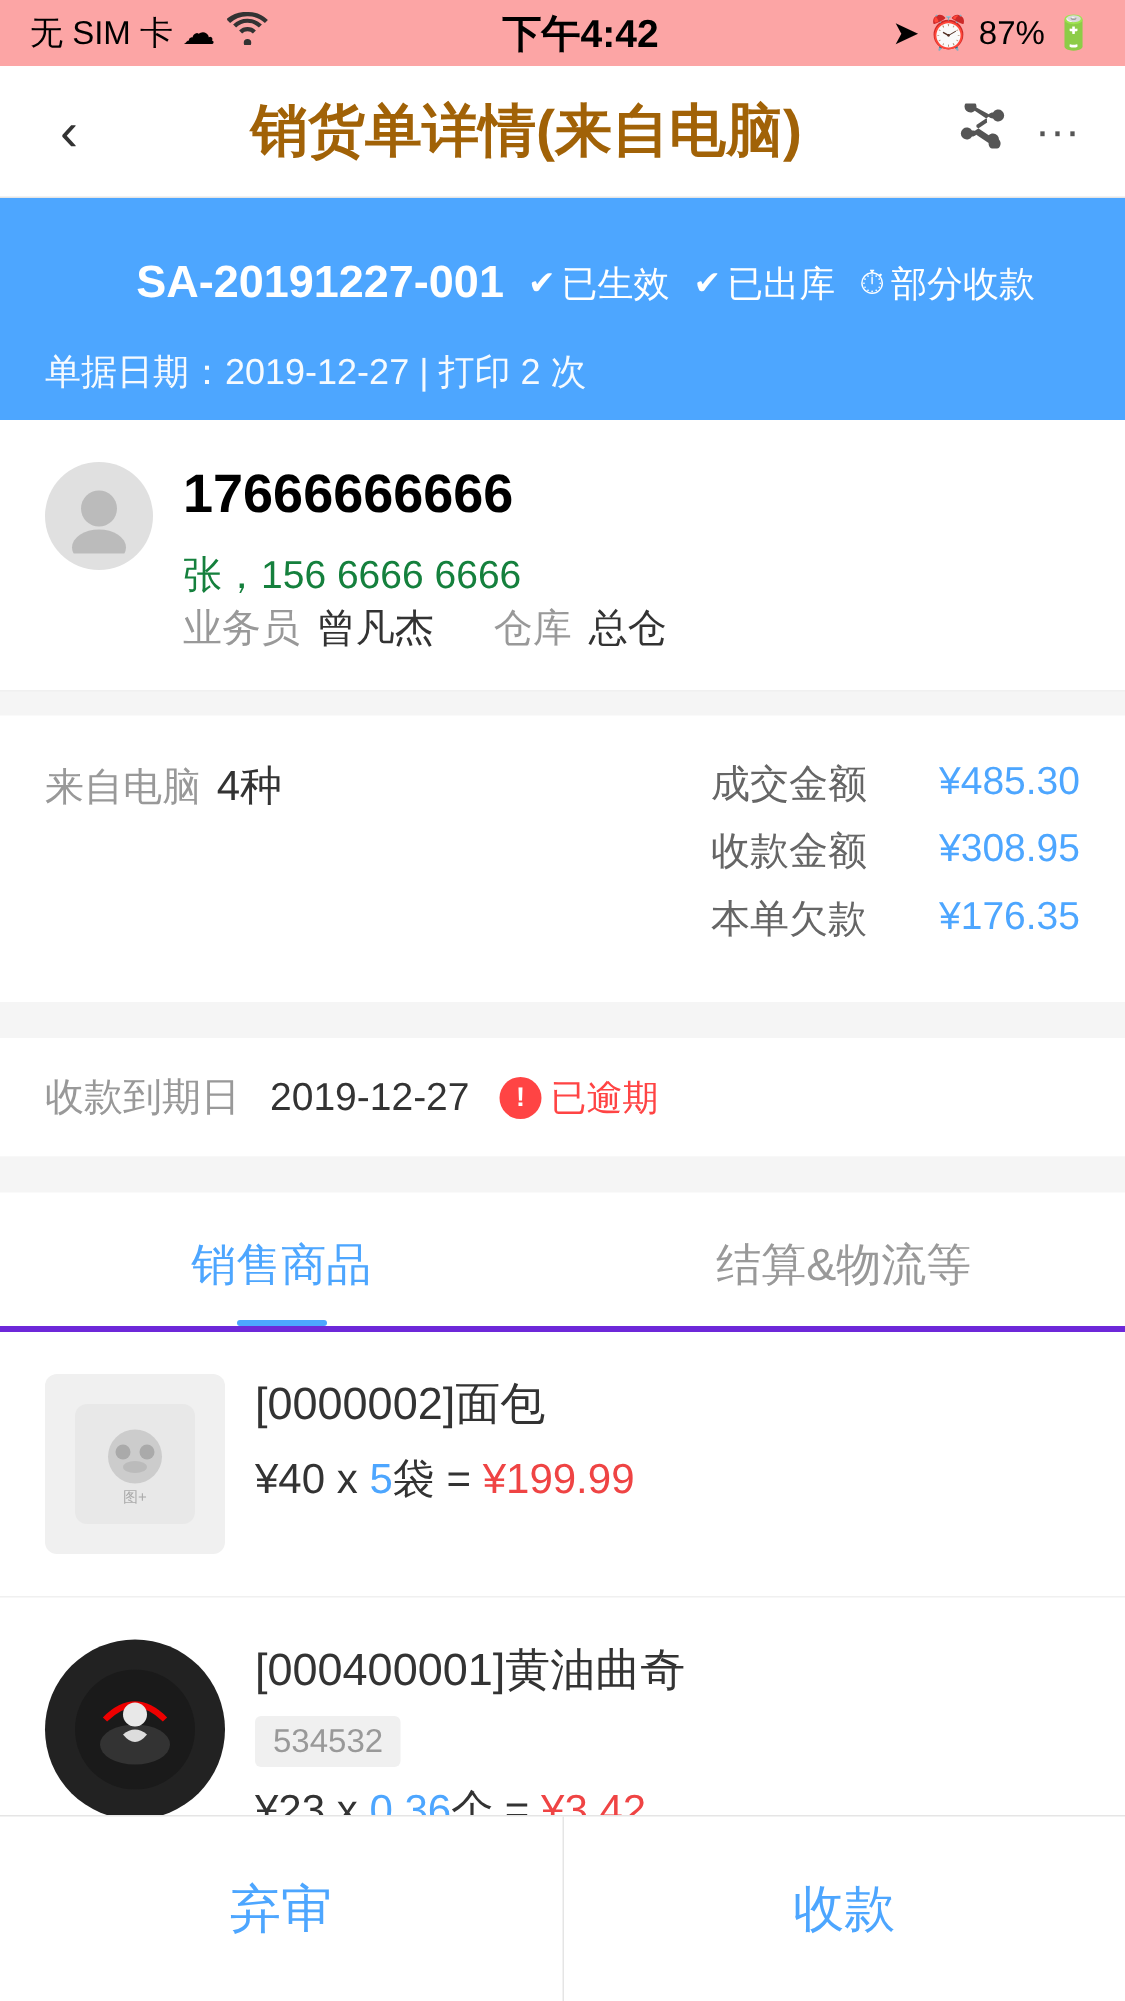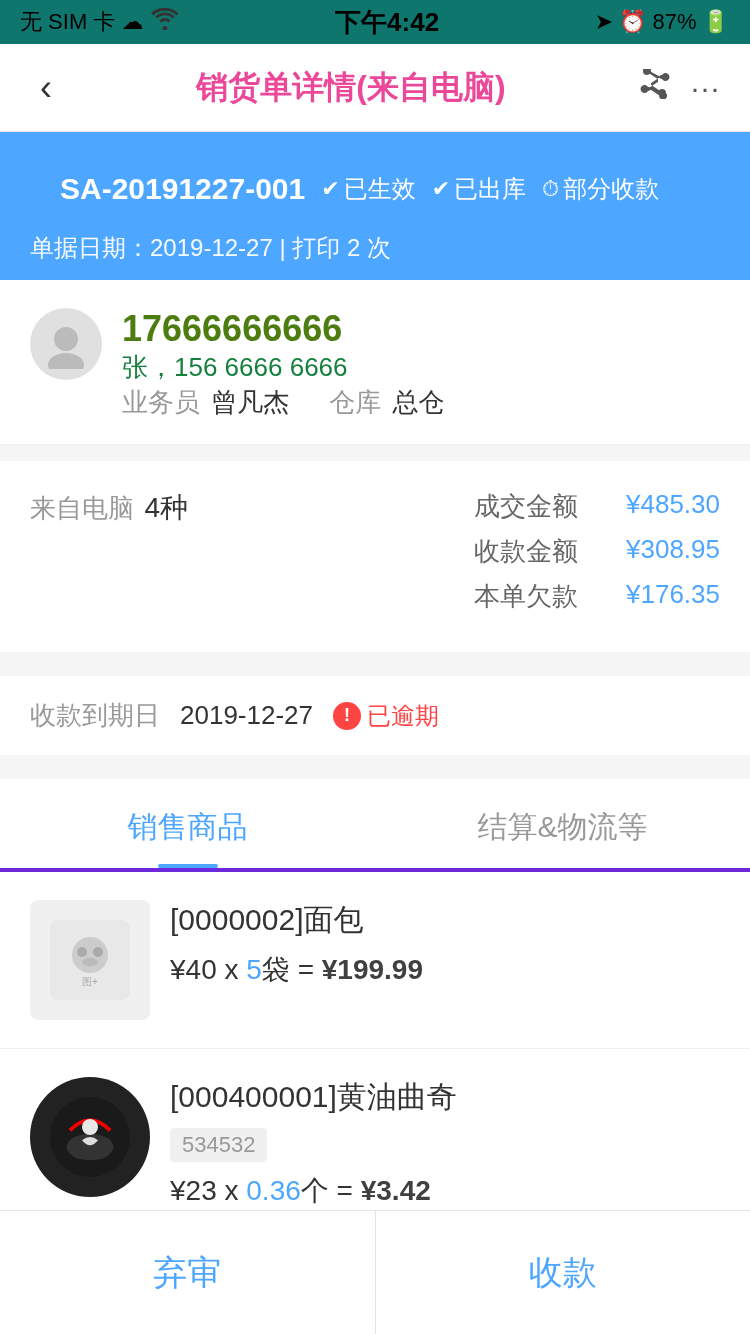--- a/index.html
+++ b/index.html
@@ -10,21 +10,21 @@
       width: 750px;
       min-height: 1334px;
       overflow-x: hidden;
     }
 
     
     .status-bar {
       display: flex;
       justify-content: space-between;
       align-items: center;
-      background: #0f766e;
+      background: #fca5a5;
       height: 44px;
       padding: 0 20px;
       font-size: 24px;
       font-weight: 500;
     }
     .status-left { display: flex; align-items: center; gap: 8px; font-size: 22px; }
     .status-center { font-size: 26px; font-weight: 600; }
     .status-right { display: flex; align-items: center; gap: 6px; font-size: 22px; }
 
     
@@ -37,23 +37,23 @@
       padding: 0 30px;
       border-bottom: 1px solid #e5e5e5;
     }
     .nav-back {
       font-size: 36px;
       color: #333;
       cursor: pointer;
       padding: 10px;
     }
     .nav-title {
-      font-size: 32px;
+      font-size: 38px;
       font-weight: 600;
-      color: #ec4899;
+      color: #a16207;
     }
     .nav-actions {
       display: flex;
       align-items: center;
       gap: 20px;
     }
     .nav-icon {
       font-size: 30px;
       color: #555;
       cursor: pointer;
@@ -84,20 +84,21 @@
       color: #fff;
       font-size: 24px;
     }
     .status-tag .tag-icon {
       font-size: 22px;
     }
     .header-banner .order-id-row {
       display: flex;
       align-items: center;
       gap: 0;
+      justify-content: flex-end;
     }
     .header-meta {
       font-size: 24px;
       color: #fff;
       opacity: 0.95;
     }
 
     
     .customer-section {
       background: #fff;
@@ -115,22 +116,22 @@
       align-items: center;
       justify-content: center;
       flex-shrink: 0;
       overflow: hidden;
     }
     .avatar svg { width: 50px; height: 50px; }
     .customer-info { flex: 1; }
     .customer-name {
       font-size: 36px;
       font-weight: 600;
-      color: #4d7c0f;
-      margin-bottom: 0;
+      color: #000000;
+      margin-bottom: 16px;
     }
     .customer-phone {
       font-size: 26px;
       color: #15803d;
     }
     .customer-meta {
       display: flex;
       gap: 40px;
       font-size: 26px;
       color: #666;
@@ -261,21 +262,21 @@
       font-size: 22px;
       padding: 4px 12px;
       border-radius: 4px;
       margin-bottom: 10px;
     }
     .product-price {
       font-size: 28px;
       color: #333;
     }
     .product-price .qty { color: #4DA6FF; }
-    .product-price .total { color: #404040; font-weight: 700; margin-top: 46px; }
+    .product-price .total { color: #ef4444; font-weight: 400; margin-top: 46px; }
 
     
     .bottom-actions {
       position: fixed;
       bottom: 0;
       left: 0;
       width: 750px;
       display: flex;
       background: #fff;
       border-top: 1px solid #e5e5e5;

